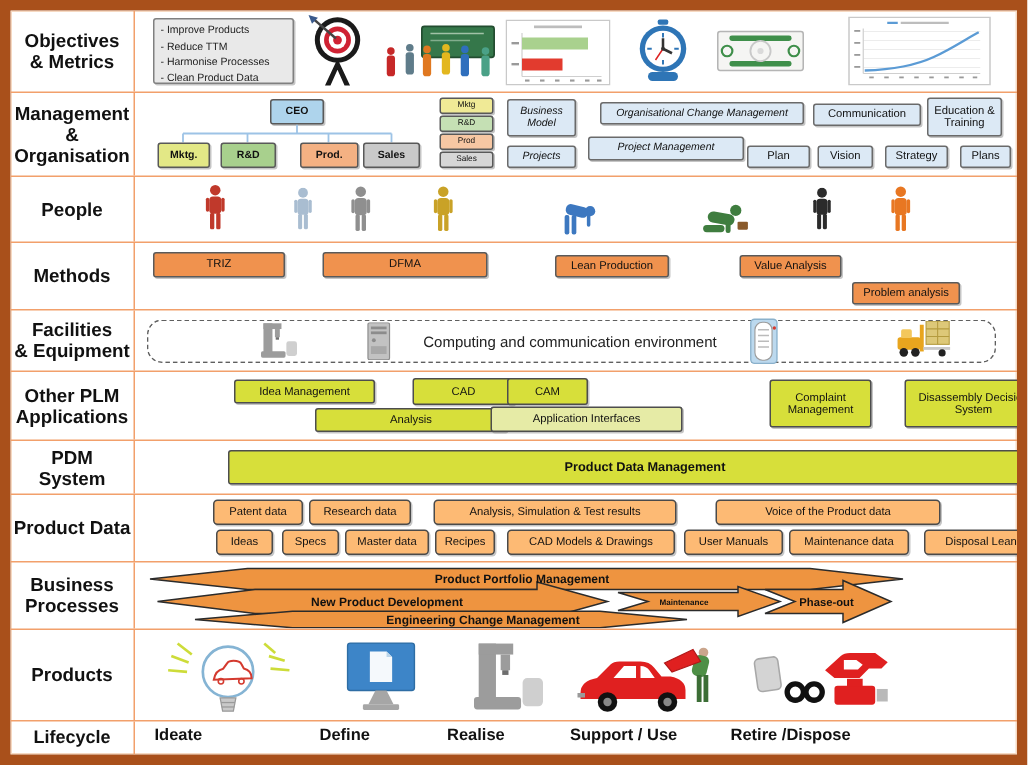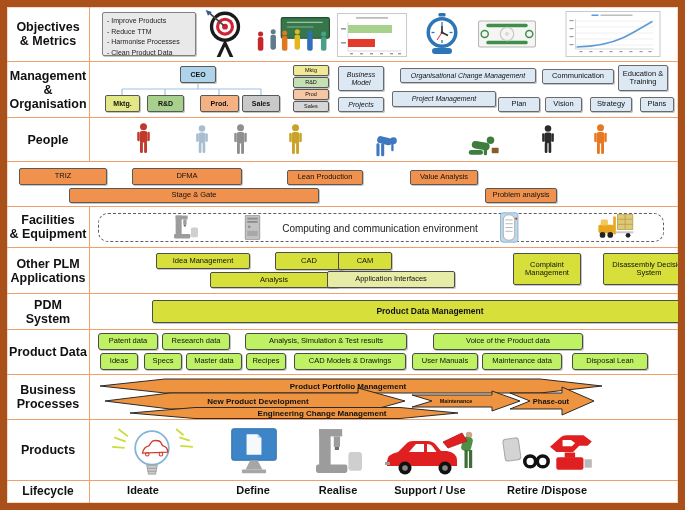--- a/index.html
+++ b/index.html
@@ -12,29 +12,29 @@
             line-height: 1.12; border-right: 1px solid #F2A06B; color: #111; }
   .rlabel span { display: block; }
   .rcontent { position: relative; flex: 1; overflow: hidden; }
   .abs { position: absolute; }
   .box { position: absolute; display: flex; align-items: center; justify-content: center;
          text-align: center; border: 1px solid #595959; border-radius: 2px; line-height: 1.1;
          color: #111; font-size: 7.5px; box-shadow: 1px 1px 0 rgba(90,90,90,.35); }
   .orange { background: #F0924E; border-color: #5a5a5a; }
   .yg     { background: #D7DF3A; border-color: #4d4d4d; margin-left: 48px; }
   .pale   { background: #E6EBA6; border-color: #4d4d4d; }
-  .tan    { background: #bef264; border-color: #4a4a4a; border-radius: 3px; }
+  .tan    { background: #fdba74; border-color: #4a4a4a; border-radius: 3px; margin-left: 44px; }
   .blue   { background: #DCE9F5; border-color: #6a6a6a; }
   .ceo    { background: #AED4EC; font-weight: bold; }
   .it     { font-style: italic; }
   .goals  { background: #E9E9E9; border: 1px solid #808080; border-radius: 2px; font-size: 7px;
             line-height: 1.5; padding: 3px 4px; color: #222; box-shadow: 1px 1px 0 rgba(90,90,90,.35); }
   .dashedbox { border: 1.5px dashed #5f5f5f; border-radius: 10px; }
   .envtext { font-size: 10px; color: #222; text-align: center; }
-  .lc { font-weight: bold; font-size: 11px; color: #111; text-align: center; }
+  .lc { font-weight: bold; font-size: 11px; color: #111; text-align: left; }
   svg text { font-family: "Liberation Sans", sans-serif; }
 </style>
 </head>
 <body>
 
 <svg width="0" height="0" style="position:absolute" aria-hidden="true">
   <defs>
     <g id="p-stand">
       <circle cx="6" cy="3" r="2.8"></circle>
       <rect x="2.8" y="6.4" width="6.4" height="9.2" rx="2"></rect>
@@ -265,26 +265,28 @@
       <svg class="abs" style="left:451px;top:7px" width="14" height="28" viewBox="0 0 12 24">
           <use href="#p-stand" fill="#2b2b2b"></use>
         </svg>
       <svg class="abs" style="left:503px;top:6px" width="15" height="30" viewBox="0 0 12 24">
           <use href="#p-stand" fill="#e87722"></use>
         </svg>
     </div>
   </div>
 
   <div class="row" style="height:45px">
+    <div class="rlabel">
+        <span>Methods</span>
+      </div>
     <div class="rcontent">
       <div class="box orange" style="left:12px;top:6px;width:88px;height:17px">TRIZ</div>
       <div class="box orange" style="left:125px;top:6px;width:110px;height:17px">DFMA</div>
       <div class="box orange" style="left:280px;top:8px;width:76px;height:15px">Lean Production</div>
       <div class="box orange" style="left:403px;top:8px;width:68px;height:15px">Value Analysis</div>
-      <div class="box orange" style="left:62px;top:26px;width:250px;height:15px">Stage &amp; Gate</div>
       <div class="box orange" style="left:478px;top:26px;width:72px;height:15px">Problem analysis</div>
     </div>
   </div>
 
   <div class="row" style="height:41px">
     <div class="rlabel">
       <span>Facilities</span>
         <span>&amp; Equipment</span>
     </div>
     <div class="rcontent">

